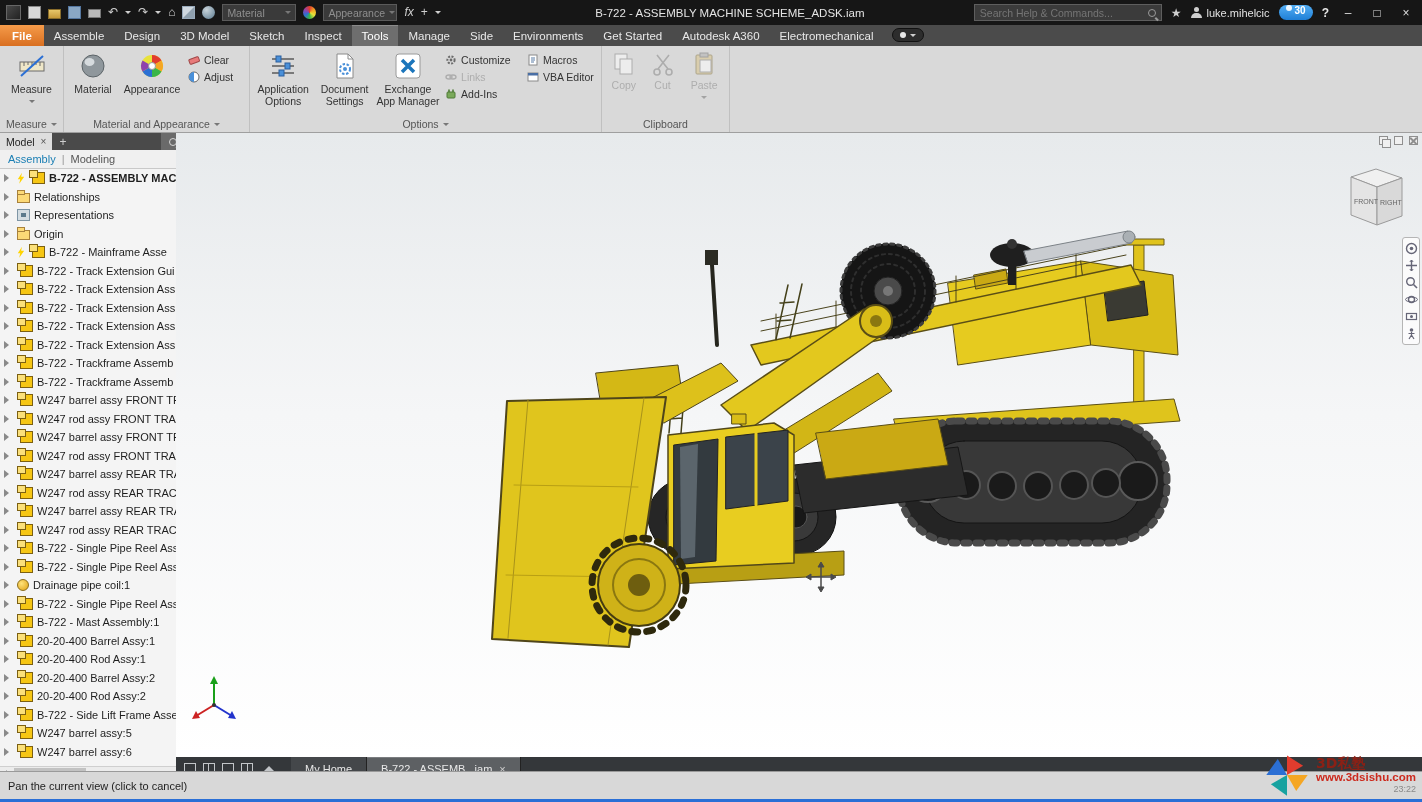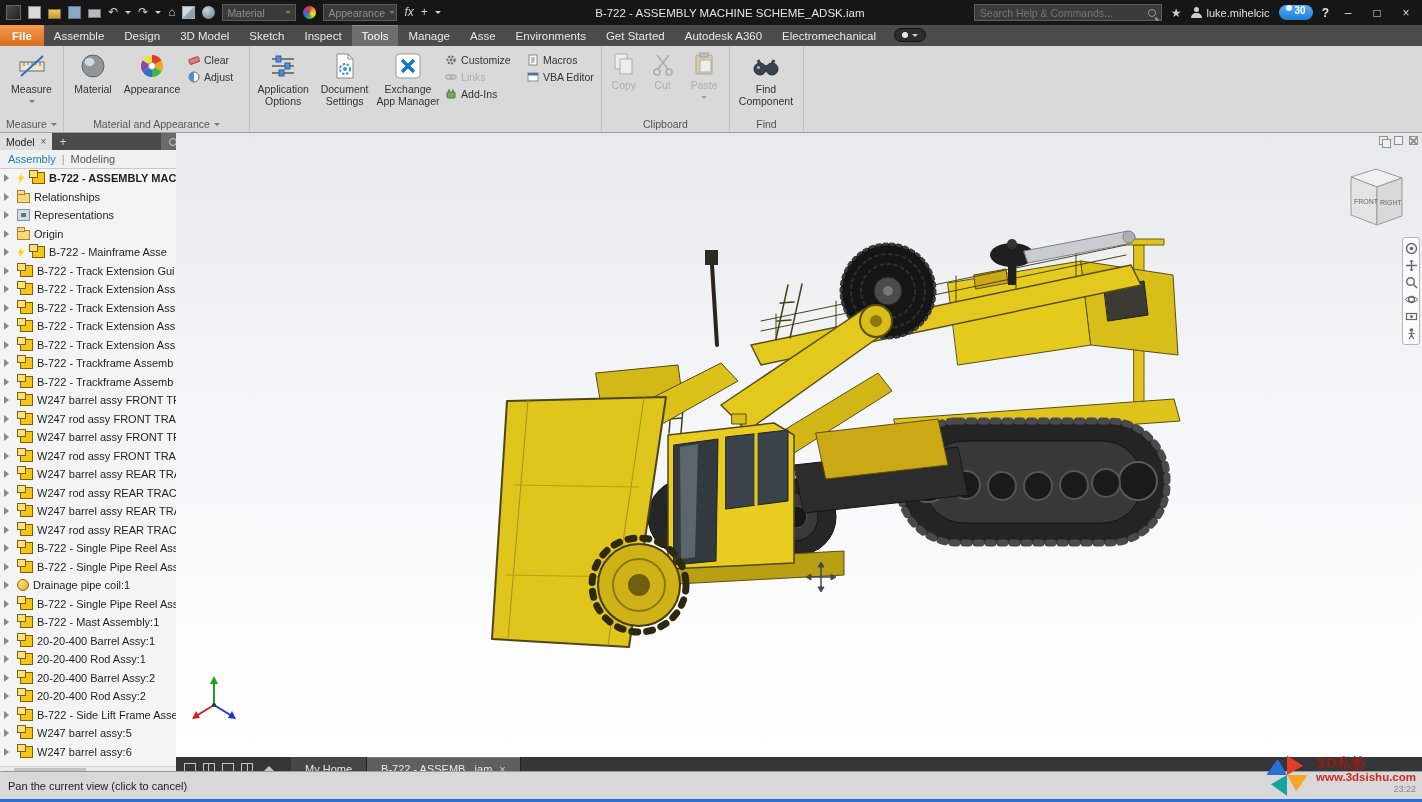--- a/index.html
+++ b/index.html
@@ -198,21 +198,21 @@
         <button class="mtab">3D Model</button>
 
         <button class="mtab">Sketch</button>
 
         <button class="mtab">Inspect</button>
 
         <button class="mtab active">Tools</button>
 
         <button class="mtab">Manage</button>
 
-        <button class="mtab">Asse</button>
+        <button class="mtab">Side</button>
 
         <button class="mtab">Environments</button>
 
         <button class="mtab">Get Started</button>
 
         <button class="mtab">Autodesk A360</button>
 
         <button class="mtab">Electromechanical</button>
       </div>
     <div class="recpill">
@@ -344,20 +344,24 @@
           </button>
           <button class="smallbtn">
             <svg width="12" height="12" viewBox="0 0 12 12">
                 <rect x="1" y="2" width="10" height="8" fill="#fff" stroke="#8a8a8a"></rect>
                 <rect x="1" y="2" width="10" height="2.5" fill="#4a6fa5"></rect>
               </svg>
             <span>VBA Editor</span>
           </button>
         </div>
       </div>
+      <div class="glabel">
+          <span>Options</span>
+          <span class="dd"></span>
+        </div>
     </div>
 
     <div class="rgroup" style="width:128px">
       <div class="rbody">
         <button class="bigbtn dis" style="width:38px">
           <svg width="26" height="26" viewBox="0 0 26 26">
               <rect x="4" y="3" width="12" height="15" fill="#fff" stroke="#8a8a8a"></rect>
               <rect x="9" y="8" width="12" height="15" fill="#fff" stroke="#8a8a8a"></rect>
             </svg>
           <span class="blabel">Copy</span>
@@ -378,37 +382,20 @@
             </svg>
           <span class="blabel">Paste</span>
           <span class="dd"></span>
         </button>
       </div>
       <div class="glabel">
           <span>Clipboard</span>
         </div>
     </div>
 
-    <div class="rgroup" style="width:74px">
-      <div class="rbody">
-        <button class="bigbtn" style="width:66px">
-          <svg width="30" height="30" viewBox="0 0 30 30">
-              <circle cx="9" cy="18" r="6" fill="#3a4450" stroke="#222c38"></circle>
-              <circle cx="21" cy="18" r="6" fill="#3a4450" stroke="#222c38"></circle>
-              <rect x="12" y="14" width="6" height="5" fill="#3a4450"></rect>
-              <path d="M7 9 L9 13 M23 9 L21 13" stroke="#3a4450" stroke-width="3"></path>
-              <circle cx="7.5" cy="16.5" r="1.6" fill="#9db4c8"></circle>
-            </svg>
-          <span class="blabel">Find Component</span>
-        </button>
-      </div>
-      <div class="glabel">
-          <span>Find</span>
-        </div>
-    </div>
 
     <div style="flex:1"></div>
   </div>
 
   <div class="browser">
     <div class="bheader">
       <div class="btab">
         <span>Model</span>
         <span class="x">×</span>
       </div>

